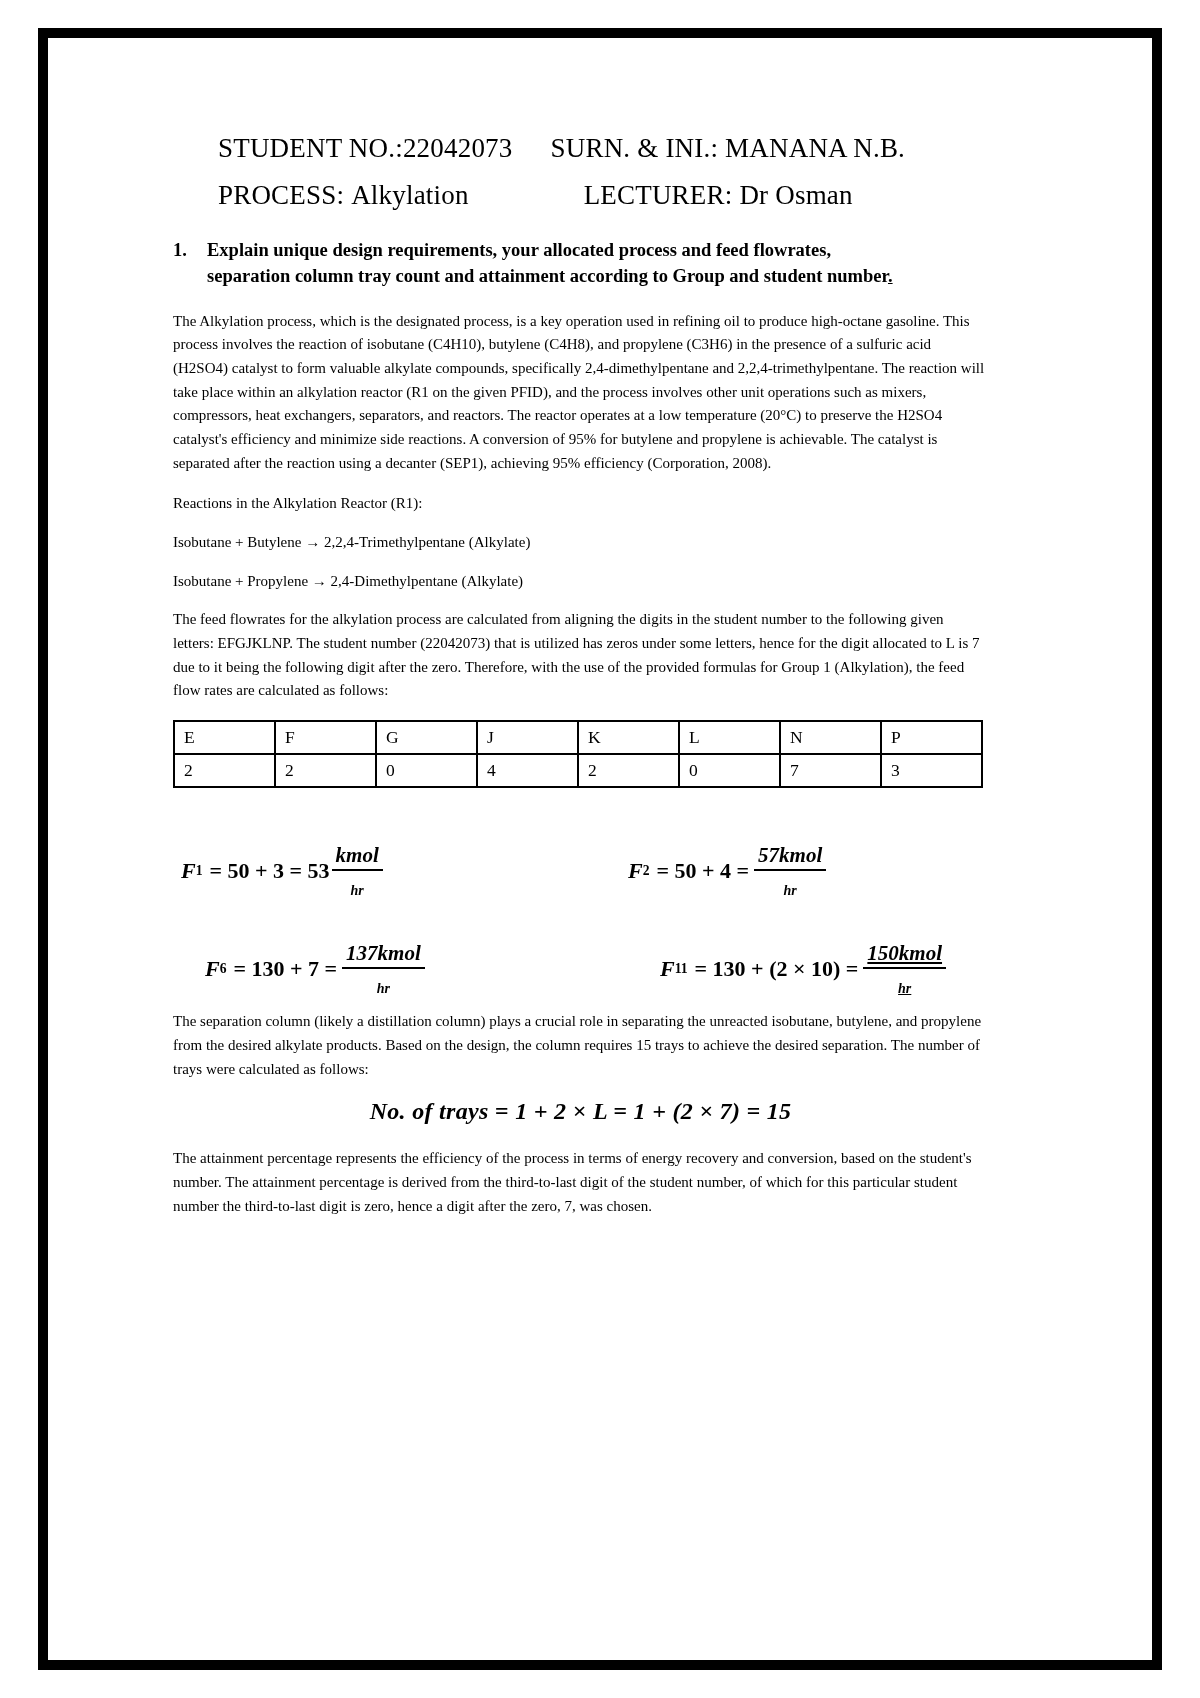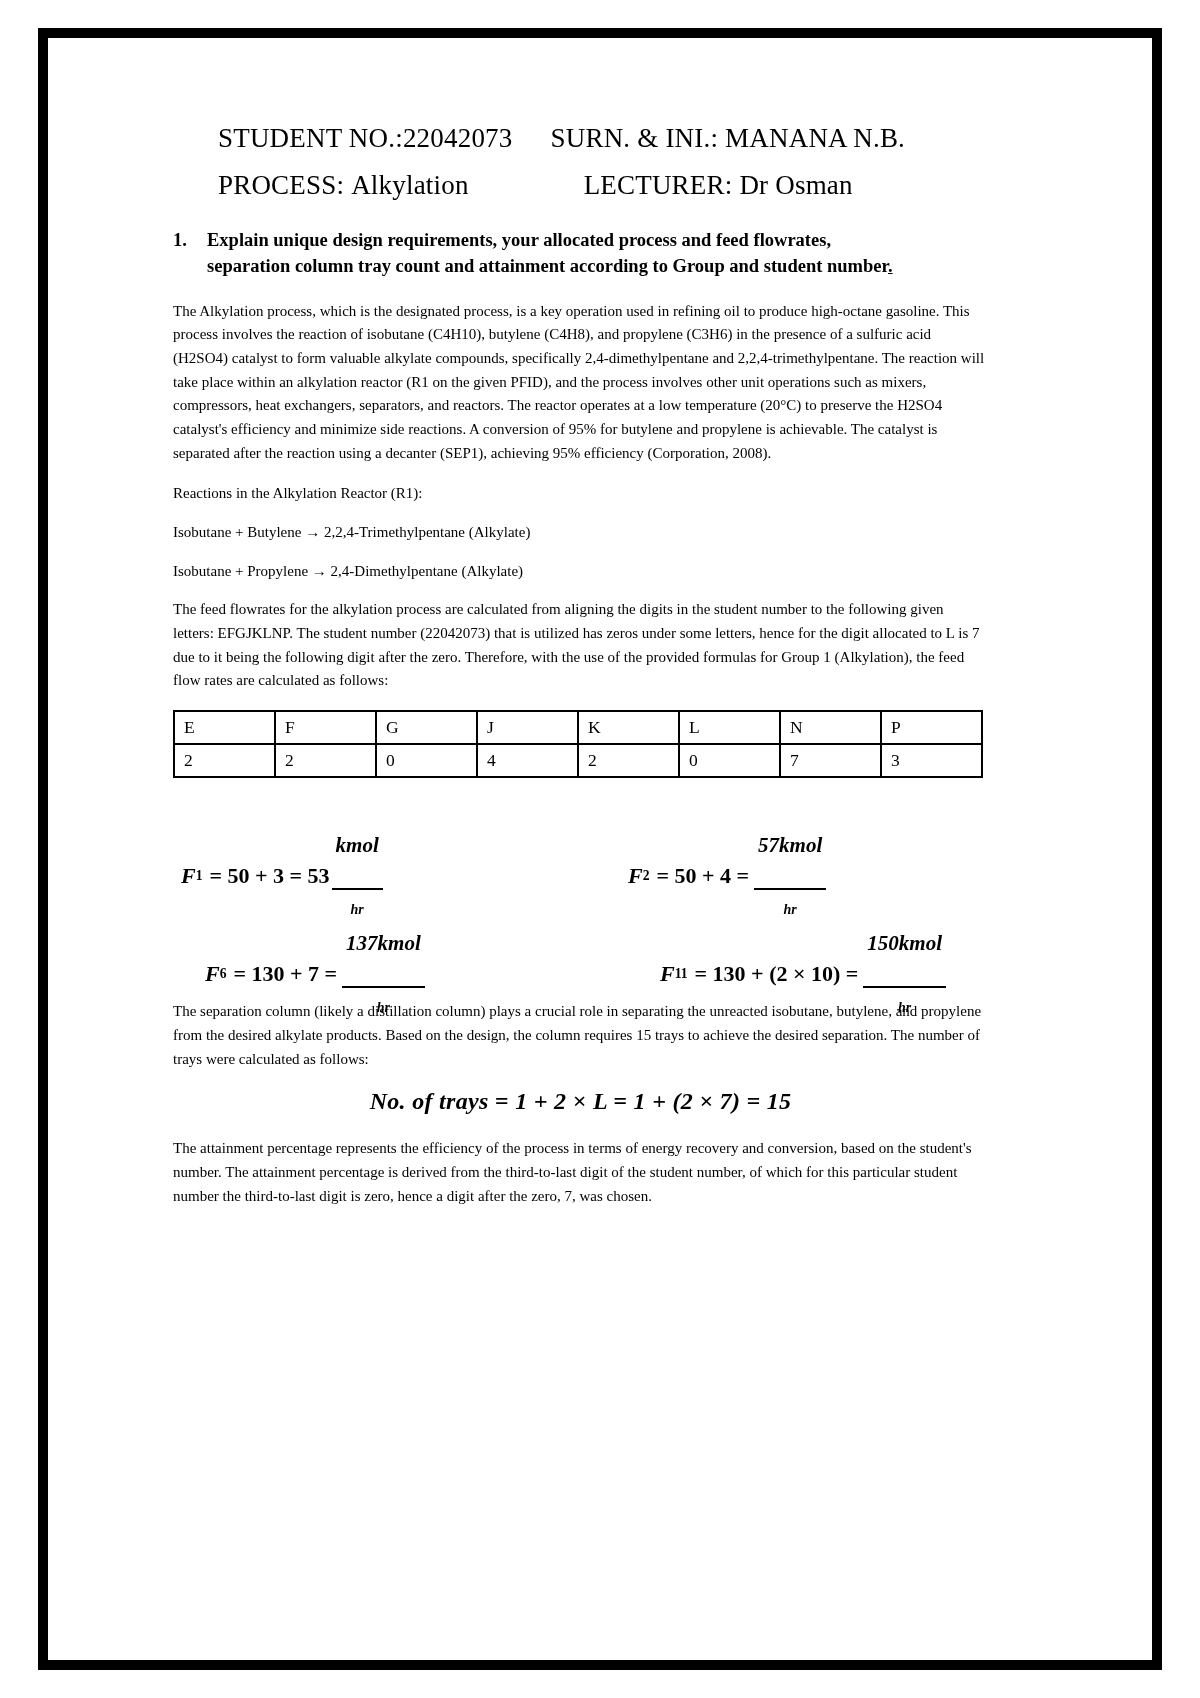--- a/index.html
+++ b/index.html
@@ -19,21 +19,21 @@
     box-sizing:border-box;
   }
   .sheet{
     position:absolute;
     left:0; top:0; right:0; bottom:0;
     background:#fff;
     box-sizing:border-box;
   }
   .content{
     position:absolute;
-    left:125px; top:85px;
+    left:125px; top:95px;
     width:815px;
   }
 
   
   .hdr-line{
     font-size:27px;
     letter-spacing:.2px;
     white-space:nowrap;
     margin-bottom:16px;
   }
@@ -93,21 +93,20 @@
     display:flex;
     align-items:center;
   }
   .formula .up{ font-style:normal;text-align:right; }
   .frac{
     display:inline-flex;
     flex-direction:column;
     vertical-align:middle;
     margin:0 2px;
     line-height:1.12;
-    gap:29px;
   }
   .frac .num{
     padding:0 4px 1px 4px;
     font-size:21px;
   }
   .frac .den{
     padding:12px 4px 0 4px;
     border-top:2.2px solid #000;
     font-size:14px;
     width:100%;
@@ -213,21 +212,21 @@
           <span class="frac" style="margin-left:5px;">
             <span class="num">137kmol</span>
             <span class="den">hr</span>
           </span>
         </div>
 
         <div class="formula" style="left:487px; top:24px;">
           <span>F</span>
             <span class="sub-i">11</span>
           <span class="up" style="margin-left:7px;">= 130 + (2 × 10) =</span>
-          <span class="frac" style="margin-left:5px;">
+          <span class="frac" style="margin-left:5px;text-decoration:underline;">
             <span class="num">150kmol</span>
             <span class="den">hr</span>
           </span>
         </div>
       </div>
 
       <p class="body">The separation column (likely a distillation column) plays a crucial role in separating the unreacted isobutane, butylene, and propylene from the desired alkylate products. Based on the design, the column requires 15 trays to achieve the desired separation. The number of trays were calculated as follows:</p>
 
       <div class="trays-eq">No. of trays = 1 + 2 × L = 1 + (2 × 7) = 15</div>
 

